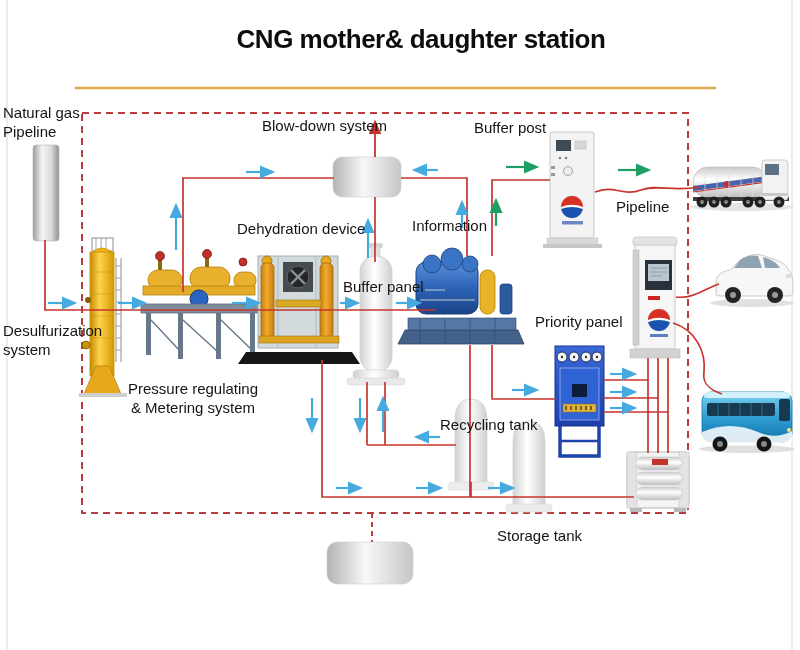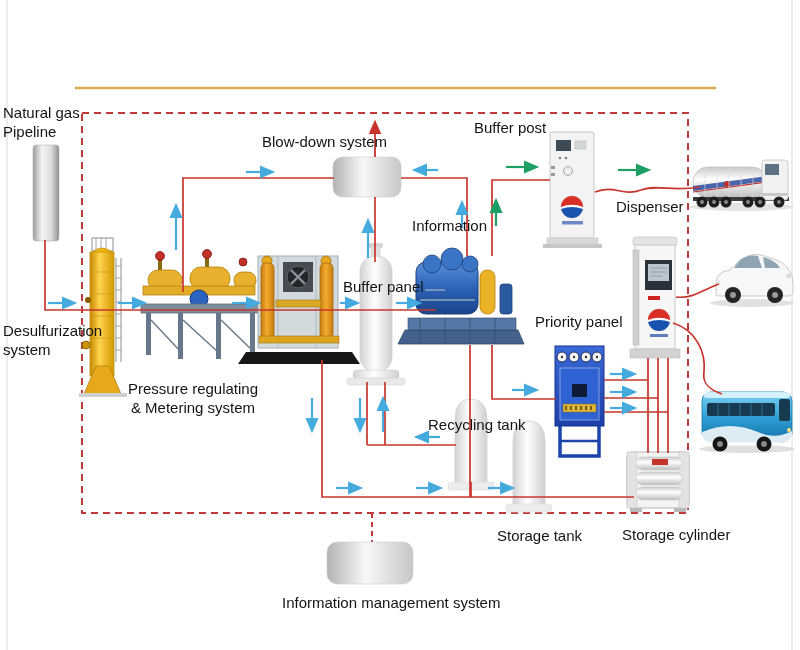--- a/index.html
+++ b/index.html
@@ -12,20 +12,21 @@
   .wrap{white-space:normal;}
   svg{position:absolute;left:0;top:0;}
 </style>
 </head>
 <body>
 
 <div id="stage">
   <div class="edge" style="left:6px"></div>
   <div class="edge" style="left:791px"></div>
 
+  <div id="title">CNG mother&amp; daughter station</div>
 
   <svg width="800" height="650" viewBox="0 0 800 650">
     <defs>
       <linearGradient id="gPipe" x1="0" y1="0" x2="1" y2="0">
         <stop offset="0" stop-color="#9c9c9c"></stop>
           <stop offset="0.35" stop-color="#f5f5f5"></stop>
         <stop offset="0.7" stop-color="#dcdcdc"></stop>
           <stop offset="1" stop-color="#8f8f8f"></stop>
       </linearGradient>
       <linearGradient id="gSteel" x1="0" y1="0" x2="1" y2="0">
@@ -344,23 +345,22 @@
     <g stroke="#1d9e62" stroke-width="2.2" marker-end="url(#ag)">
       <line x1="496" y1="226" x2="496" y2="201"></line>
       <line x1="506" y1="167" x2="536" y2="167"></line>
       <line x1="618" y1="170" x2="648" y2="170"></line>
     </g>
   </svg>
 
   <div class="lbl wrap" style="left:3px;top:103px;width:92px">Natural gas Pipeline</div>
   <div class="lbl wrap" style="left:124px;top:379px;width:138px;text-align:center">Pressure regulating &amp; Metering system</div>
   <div class="lbl wrap" style="left:3px;top:321px;width:114px">Desulfurization system</div>
-  <div class="lbl" style="left:262px;top:132px">Blow-down system</div>
+  <div class="lbl" style="left:237px;top:219px">Dehydration device</div>
+  <div class="lbl" style="left:262px;top:116px">Blow-down system</div>
   <div class="lbl" style="left:343px;top:277px">Buffer panel</div>
   <div class="lbl" style="left:412px;top:216px">Information</div>
   <div class="lbl" style="left:474px;top:118px">Buffer post</div>
-  <div class="lbl" style="left:616px;top:197px">Dispenser</div>
+  <div class="lbl" style="left:616px;top:197px">Pipeline</div>
   <div class="lbl" style="left:535px;top:312px">Priority panel</div>
-  <div class="lbl" style="left:428px;top:415px">Recycling tank</div>
+  <div class="lbl" style="left:440px;top:415px">Recycling tank</div>
   <div class="lbl" style="left:497px;top:526px">Storage tank</div>
-  <div class="lbl" style="left:622px;top:525px">Storage cylinder</div>
-  <div class="lbl" style="left:282px;top:593px">Information management system</div>
 </div>
 
 </body></html>

